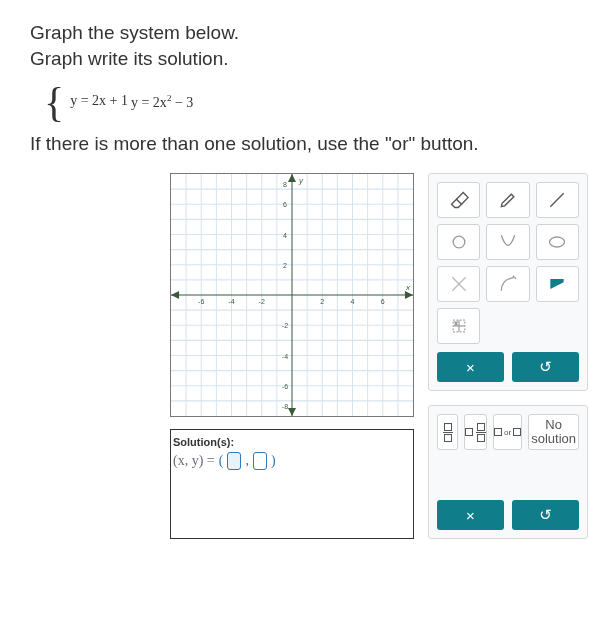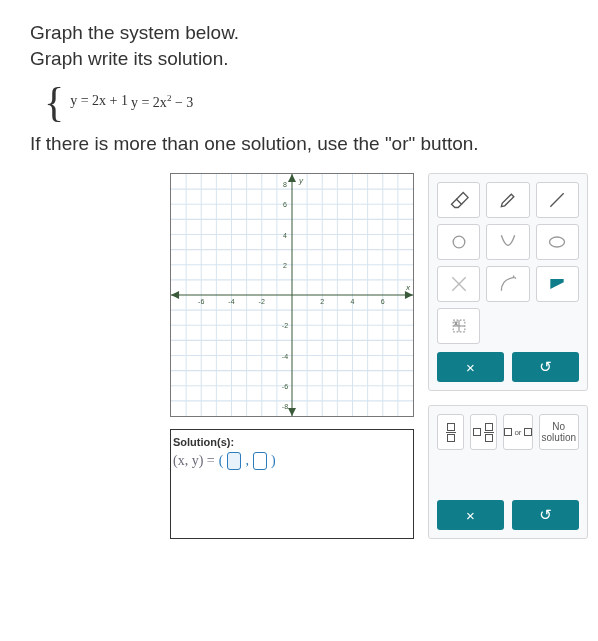--- a/index.html
+++ b/index.html
@@ -100,21 +100,21 @@
   .panel2 { width: 160px; }
   .math-grid { display:grid; grid-template-columns: repeat(4,1fr); gap:6px; }
   .math-tool {
     height: 36px; background:#fff; border:1px solid #d0d2d6; border-radius:3px;
     display:flex; align-items:center; justify-content:center;
     cursor:pointer; font-size:10px; color:#555;
   }
   .nosol {
     height:36px; background:#fff; border:1px solid #d0d2d6; border-radius:3px;
     display:flex; align-items:center; justify-content:center;
-    font-size:10px; text-align:center; color:#555; cursor:pointer; line-height:1.1;
+    font-size:13px; text-align:center; color:#555; cursor:pointer; line-height:1.1;
     padding: 2px;
   }
   .spacer { visibility: hidden; }
   .fractk { display:inline-flex; flex-direction:column; align-items:center; font-size:9px; gap:1px;}
   .fractk .bar { width: 10px; height:1px; background:#555;}
   .sq { width:8px; height:8px; border:1px solid #555; display:inline-block;}
   .mini { font-size: 8px; color:#555;}
 </style>
 </head>
 <body>

